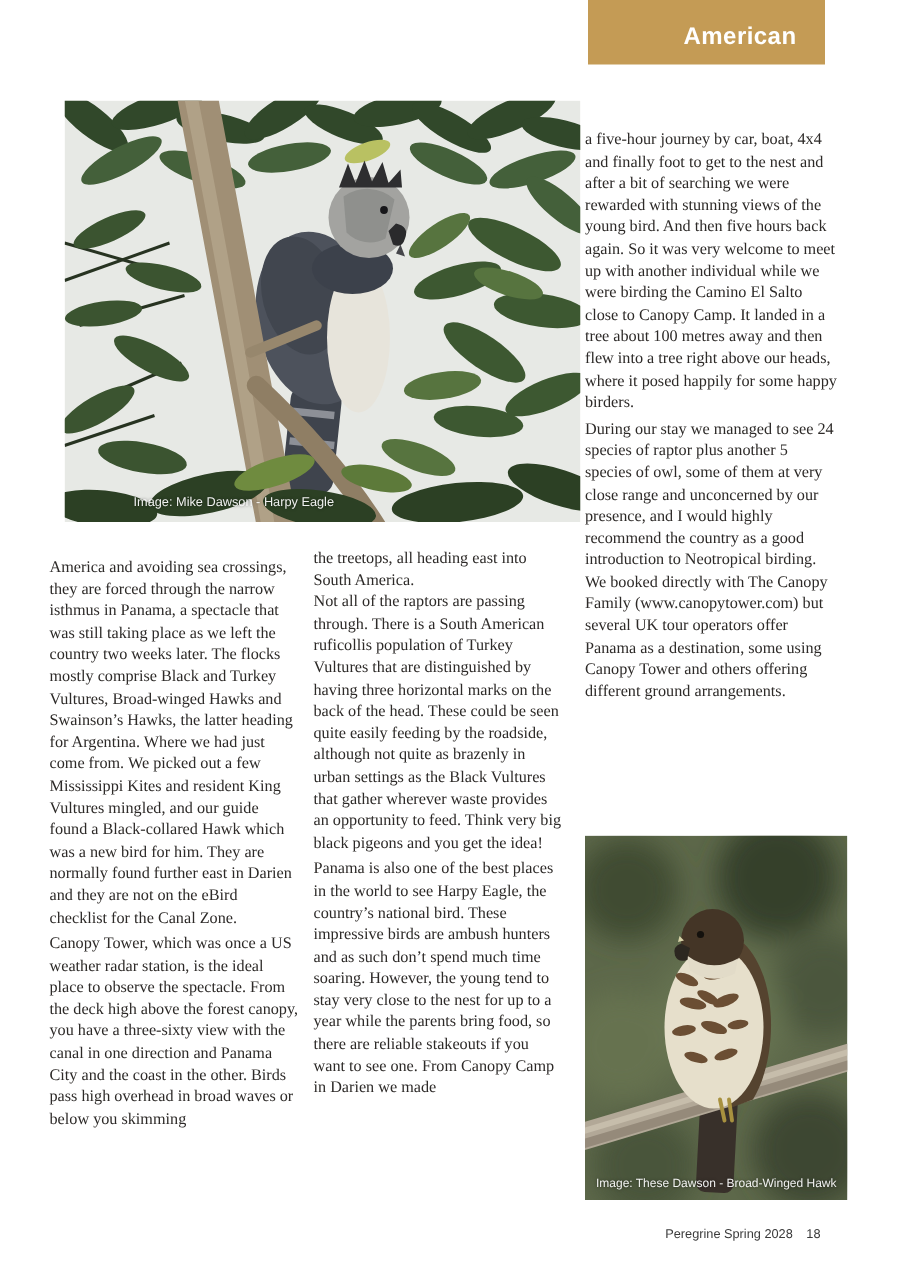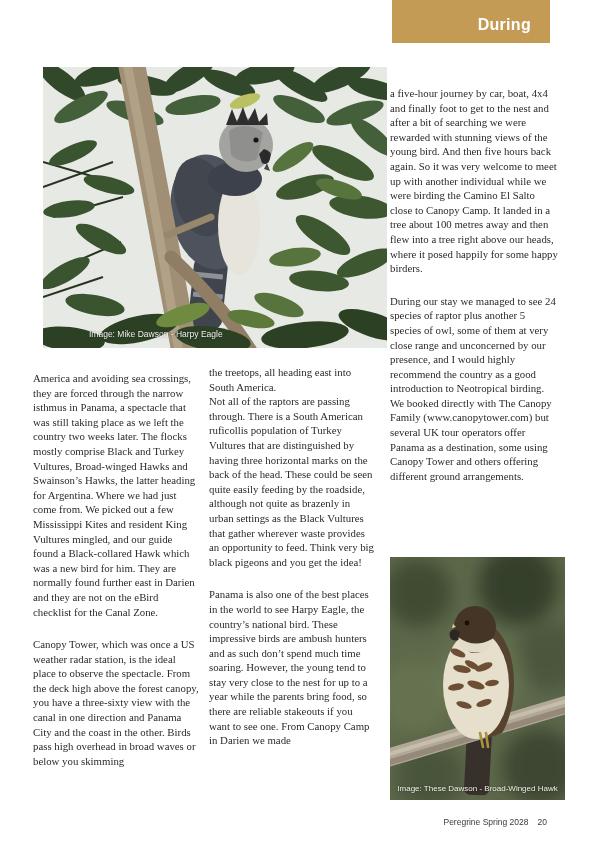--- a/index.html
+++ b/index.html
@@ -25,36 +25,36 @@
   .caption{
     position:absolute;font-family:"Liberation Sans",sans-serif;
     color:rgba(255,255,255,.93);text-shadow:0 0 2px rgba(0,0,0,.55);
     white-space:nowrap;
   }
   .caption-harpy{left:46px;bottom:9px;font-size:8.5px;}
   .caption-hawk{left:0;right:0;bottom:7px;font-size:8px;text-align:center;}
   
   .col{position:absolute;font-size:10.8px;line-height:14.6px;text-align:left;font-family:Liberation Serif, serif;}
   .col p{margin:0;white-space:pre-line;}
-  .col p + p{margin-top:18px;}
+  .col p + p{margin-top:3px;}
   .col-1{left:33px;top:371px;width:166px;}
   .col-2{left:209px;top:365px;width:167px;}
   .col-3{left:390px;top:86px;width:168px;}
   
   .footer{
     position:absolute;left:390px;top:817px;width:157px;
     display:flex;justify-content:flex-end;align-items:baseline;gap:9px;
     font-family:"Liberation Sans",sans-serif;font-size:8.5px;color:#3a3a3a;
   }
 </style>
 </head>
 <body>
 
 <div class="badge">
-  <span>During</span>
+  <span>American</span>
 </div>
 
 <figure class="photo photo-harpy" style="margin:10px">
   <svg viewBox="0 0 344 281" preserveAspectRatio="none">
     <rect width="344" height="281" fill="#eaebe8"></rect>
     <rect width="344" height="281" fill="#e3e6e0" opacity=".4"></rect>
 
     <g fill="#31482a">
       <ellipse cx="18" cy="14" rx="30" ry="10" transform="rotate(38 18 14)"></ellipse>
       <ellipse cx="62" cy="6" rx="32" ry="10" transform="rotate(-18 62 6)"></ellipse>
@@ -202,14 +202,14 @@
       <path d="M66,70 l-4,1 1,-4 z" fill="#d8d2a8"></path>
       <circle cx="77" cy="66" r="2.4" fill="#14110d"></circle>
       <path d="M90,176 l3,14 M96,176 l2,14" stroke="#a8913f" stroke-width="2.6" stroke-linecap="round"></path>
     </g>
   </svg>
   <figcaption class="caption caption-hawk">Image: These Dawson - Broad-Winged Hawk</figcaption>
 </figure>
 
 <div class="footer">
   <span>Peregrine Spring 2028</span>
-  <span>20</span>
+  <span>18</span>
 </div>
 
 </body></html>

